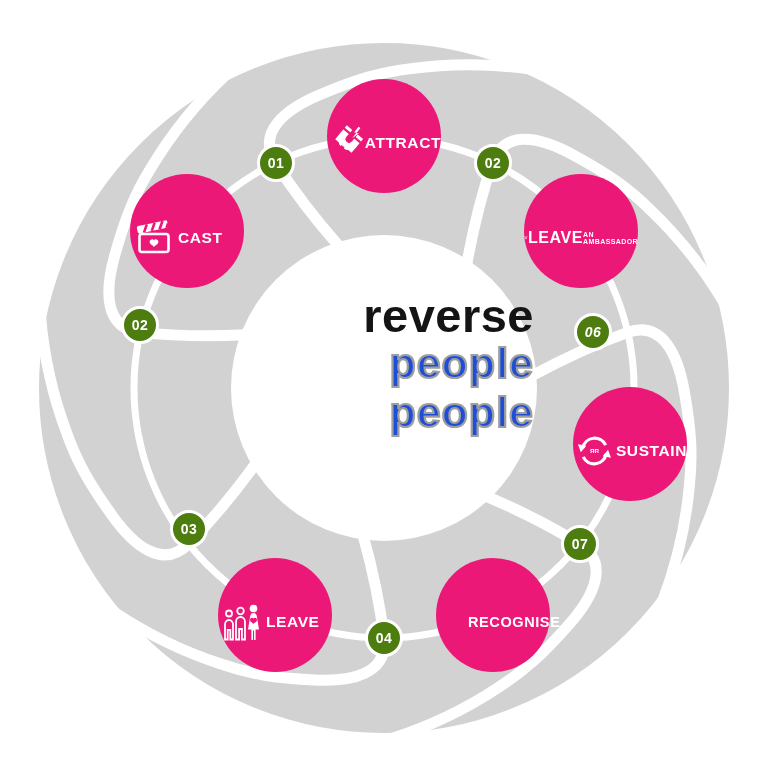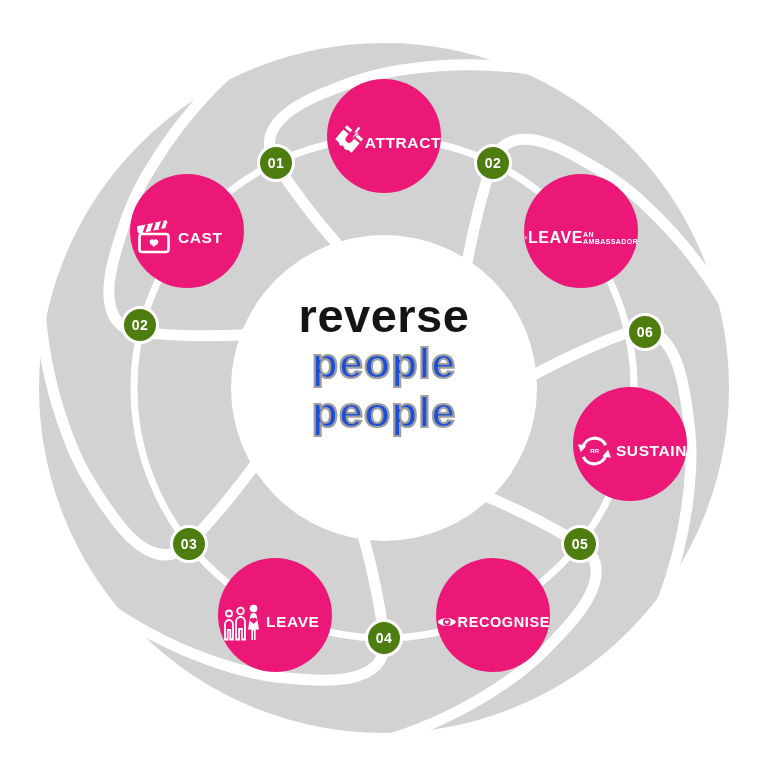--- a/index.html
+++ b/index.html
@@ -8,21 +8,21 @@
   .bg-svg{position:absolute;left:0;top:0;}
   .node{position:absolute;width:114px;height:114px;border-radius:50%;background:#EC1878;
         display:flex;flex-direction:row;align-items:center;justify-content:flex-start;
         padding-top:13px;box-sizing:border-box;z-index:3;}
   .node-label{color:#ffffff;font-weight:bold;font-size:15.5px;letter-spacing:0.6px;margin-top:1px;}
   .node-sublabel{color:#ffffff;font-weight:bold;font-size:7px;letter-spacing:0.4px;margin-top:1px;}
   .badge{position:absolute;width:38px;height:38px;border-radius:50%;background:#4d7c0f;
          border:3.5px solid #ffffff;box-sizing:border-box;z-index:2;
          display:flex;align-items:center;justify-content:center;
          color:#ffffff;font-weight:bold;font-size:14px;letter-spacing:0.5px;}
-  .center-title{position:absolute;left:234px;top:292px;width:300px;text-align:center;z-index:4;}
+  .center-title{position:absolute;left:234px;top:292px;width:300px;text-align:right;z-index:4;}
   .title-solid{font-size:47px;font-weight:800;color:#141414;letter-spacing:0.5px;line-height:1.0;}
   .title-outline{font-size:43px;font-weight:800;color:#1d4ed8;-webkit-text-stroke:2.2px #9E9E9E;
                  letter-spacing:1px;line-height:1.15;}
   svg text{font-family:"Liberation Sans", sans-serif;}
 </style>
 </head>
 <body>
 
 <div class="stage">
 
@@ -44,30 +44,30 @@
 
     <circle cx="384" cy="388" r="250" fill="none" stroke="#ffffff" stroke-width="7"></circle>
   </svg>
 
   <div class="badge" style="left:257px;top:144px;">
       <span>01</span>
     </div>
   <div class="badge" style="left:121px;top:306px;">
       <span>02</span>
     </div>
-  <div class="badge" style="left:170px;top:525px;text-align:right;">
+  <div class="badge" style="left:170px;top:510px;text-align:right;">
       <span>03</span>
     </div>
   <div class="badge" style="left:365px;top:619px;align-items:center;">
       <span>04</span>
     </div>
   <div class="badge" style="left:561px;top:525px;">
-      <span>05</span>
+      <span>07</span>
     </div>
-  <div class="badge" style="left:626px;top:313px;">
+  <div class="badge" style="left:574px;top:313px;font-style:italic;">
       <span>06</span>
     </div>
   <div class="badge" style="left:474px;top:144px;">
       <span>02</span>
     </div>
 
   <div class="node" style="left:327px;top:79px;">
     <svg width="48" height="44" viewBox="0 0 48 44">
       <g transform="rotate(40 24 22)">
         <path d="M15,5 V16 a9,9 0 0 1 18,0 V5" transform="scale(1,-1) translate(0,-32)" fill="none" stroke="#fff" stroke-width="9"></path>
@@ -103,21 +103,21 @@
     </svg>
     <div class="node-label">SUSTAIN</div>
   </div>
 
   <div class="node" style="left:436px;top:558px;">
     <svg width="48" height="44" viewBox="0 0 48 44">
       <path d="M3.5,22 C11,10.5 37,10.5 44.5,22 C37,33.5 11,33.5 3.5,22 Z" fill="#fff"></path>
       <circle cx="24" cy="22" r="8.3" fill="#EC1878"></circle>
       <path d="M0,4.8 C-1.6,2.4 -7,0.4 -7,-3.2 C-7,-6 -4.8,-7.6 -2.9,-7.6 C-1.6,-7.6 -0.5,-6.9 0,-5.8 C0.5,-6.9 1.6,-7.6 2.9,-7.6 C4.8,-7.6 7,-6 7,-3.2 C7,0.4 1.6,2.4 0,4.8 Z" transform="translate(24,23.3) scale(0.62)" fill="#fff"></path>
     </svg>
-    <div class="node-label" style="font-size:14.5px;">RECOGNISE</div>
+    <div class="node-label" style="font-size:14.5px;padding-left:32px;">RECOGNISE</div>
   </div>
 
   <div class="node" style="left:218px;top:558px;">
     <svg width="48" height="44" viewBox="0 0 48 44">
       <g stroke="#fff" stroke-width="1.8" fill="none">
         <circle cx="11" cy="13.5" r="3"></circle>
         <path d="M7,39.5 V24.5 a4,4.5 0 0 1 8,0 V39.5 H12.3 V30 H9.7 V39.5 Z"></path>
         <circle cx="22.5" cy="11" r="3.3"></circle>
         <path d="M18,39.5 V22 a4.5,5 0 0 1 9,0 V39.5 H23.9 V29 H21.1 V39.5 Z"></path>
       </g>

